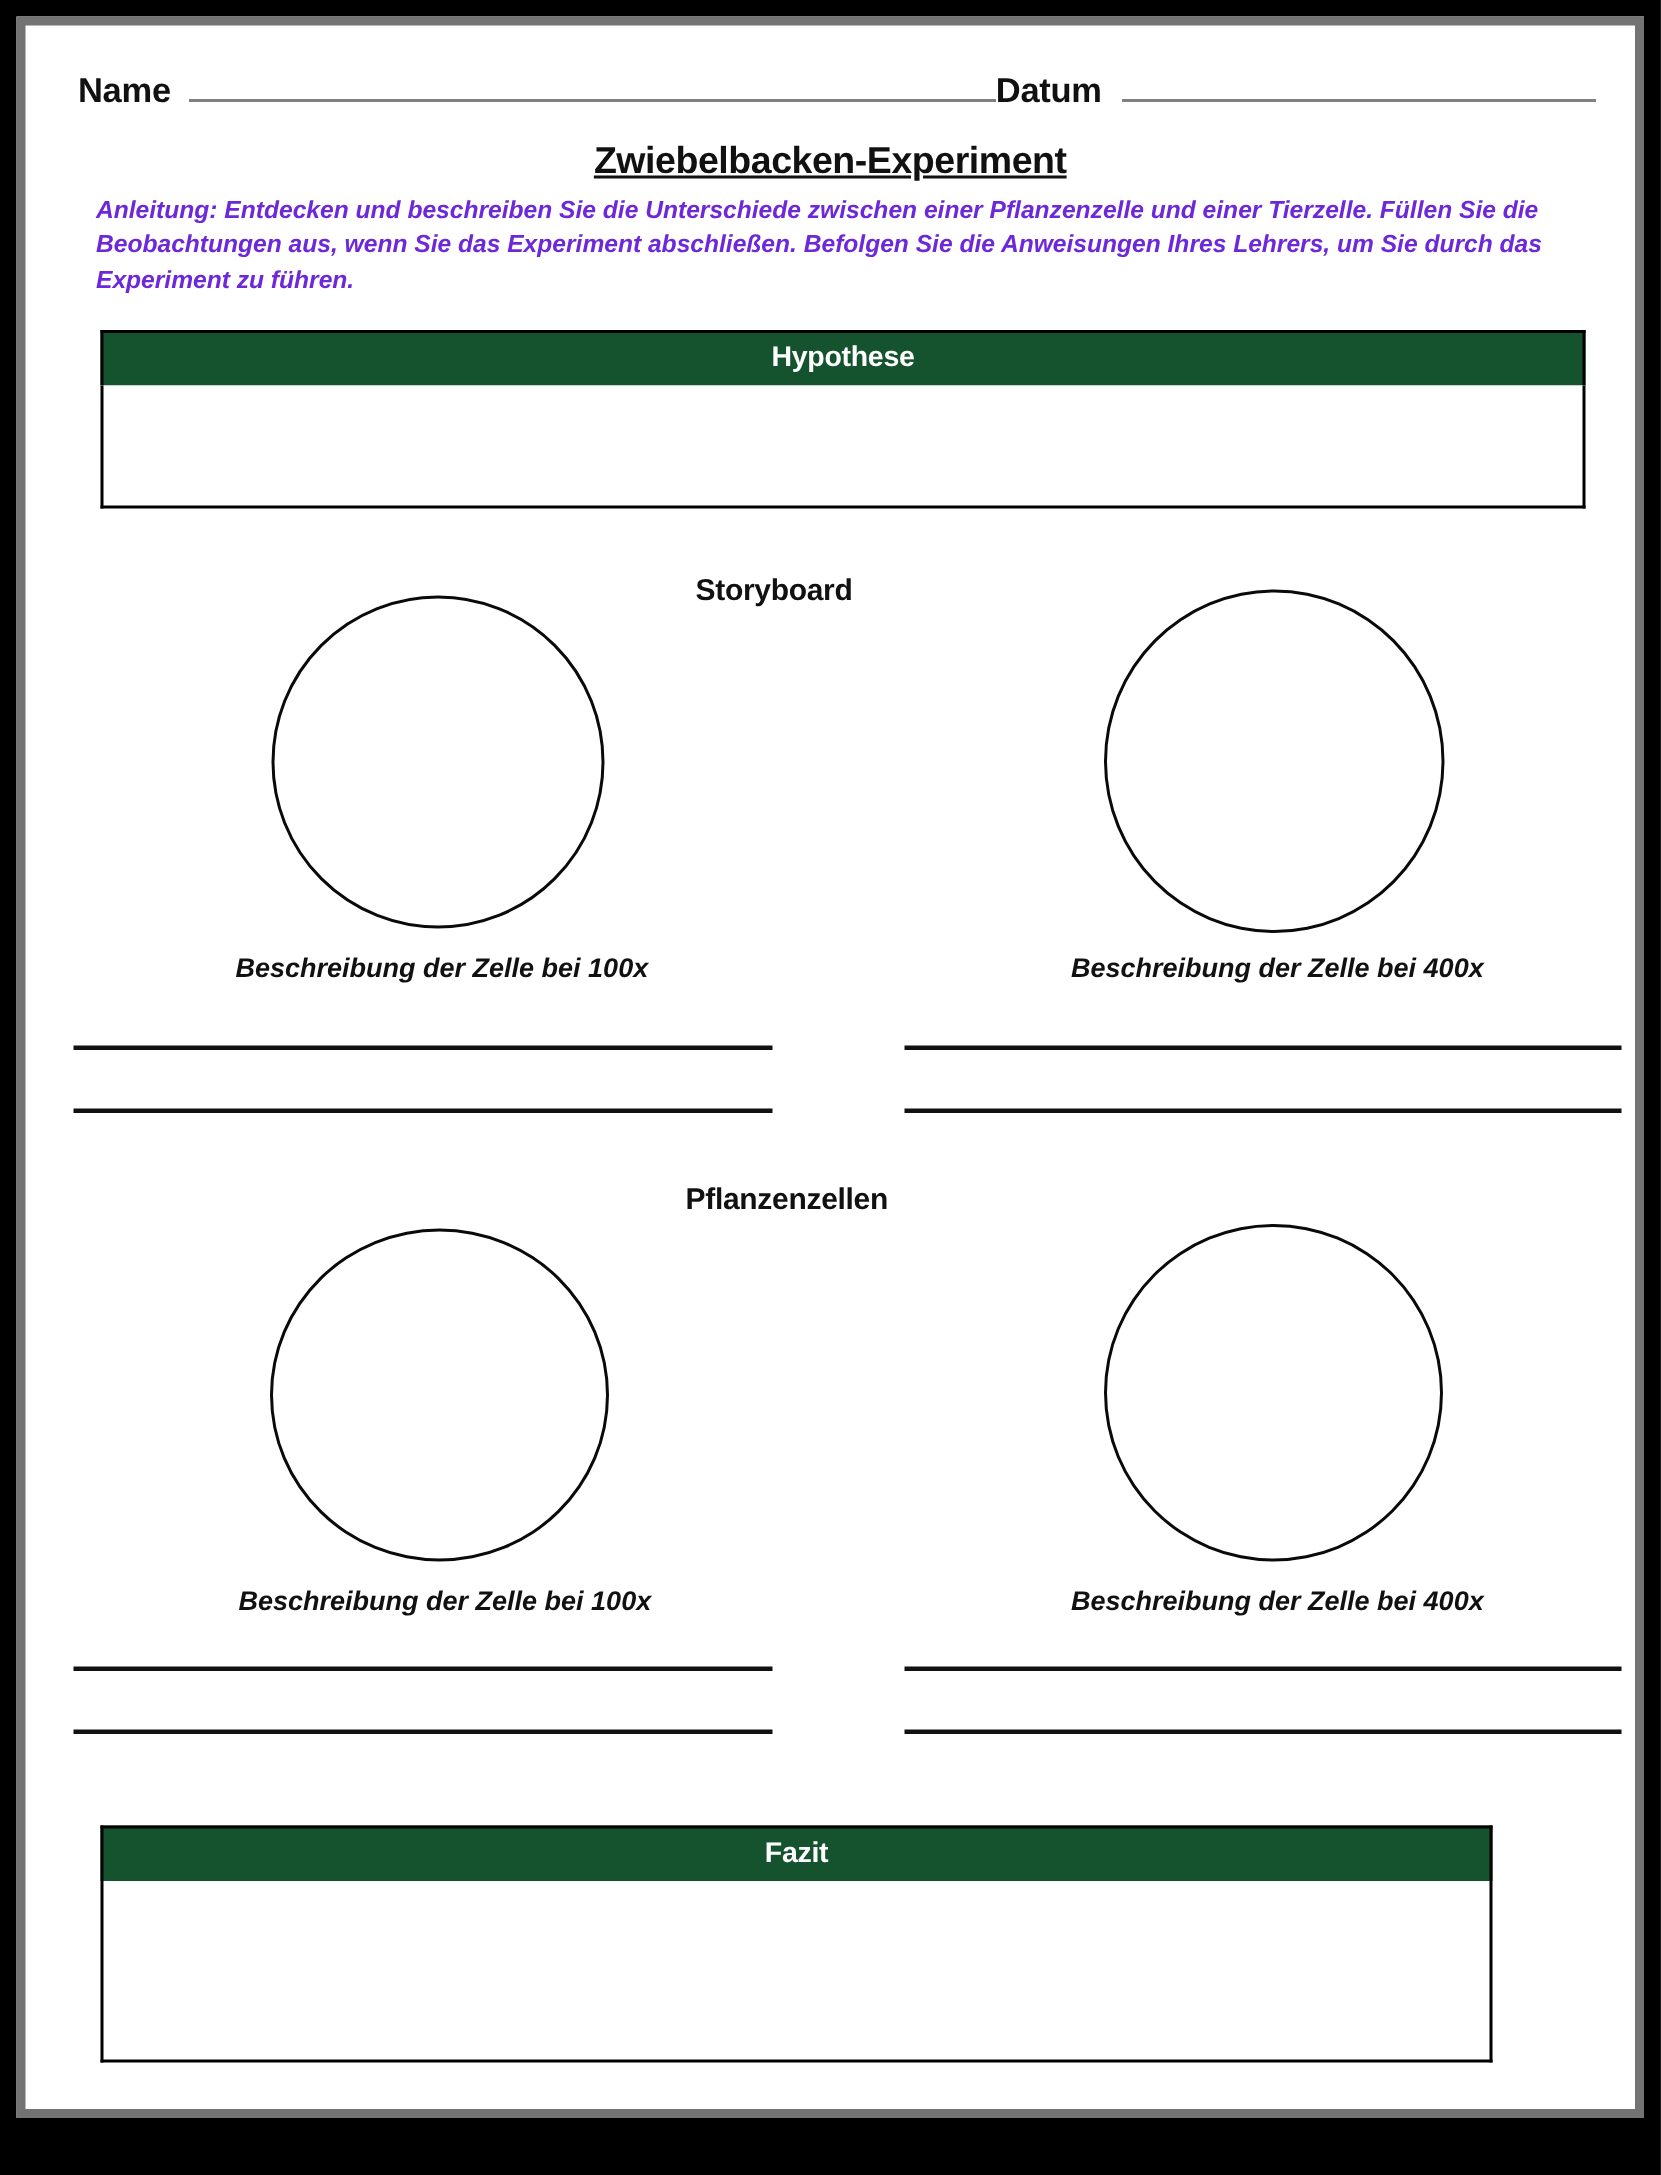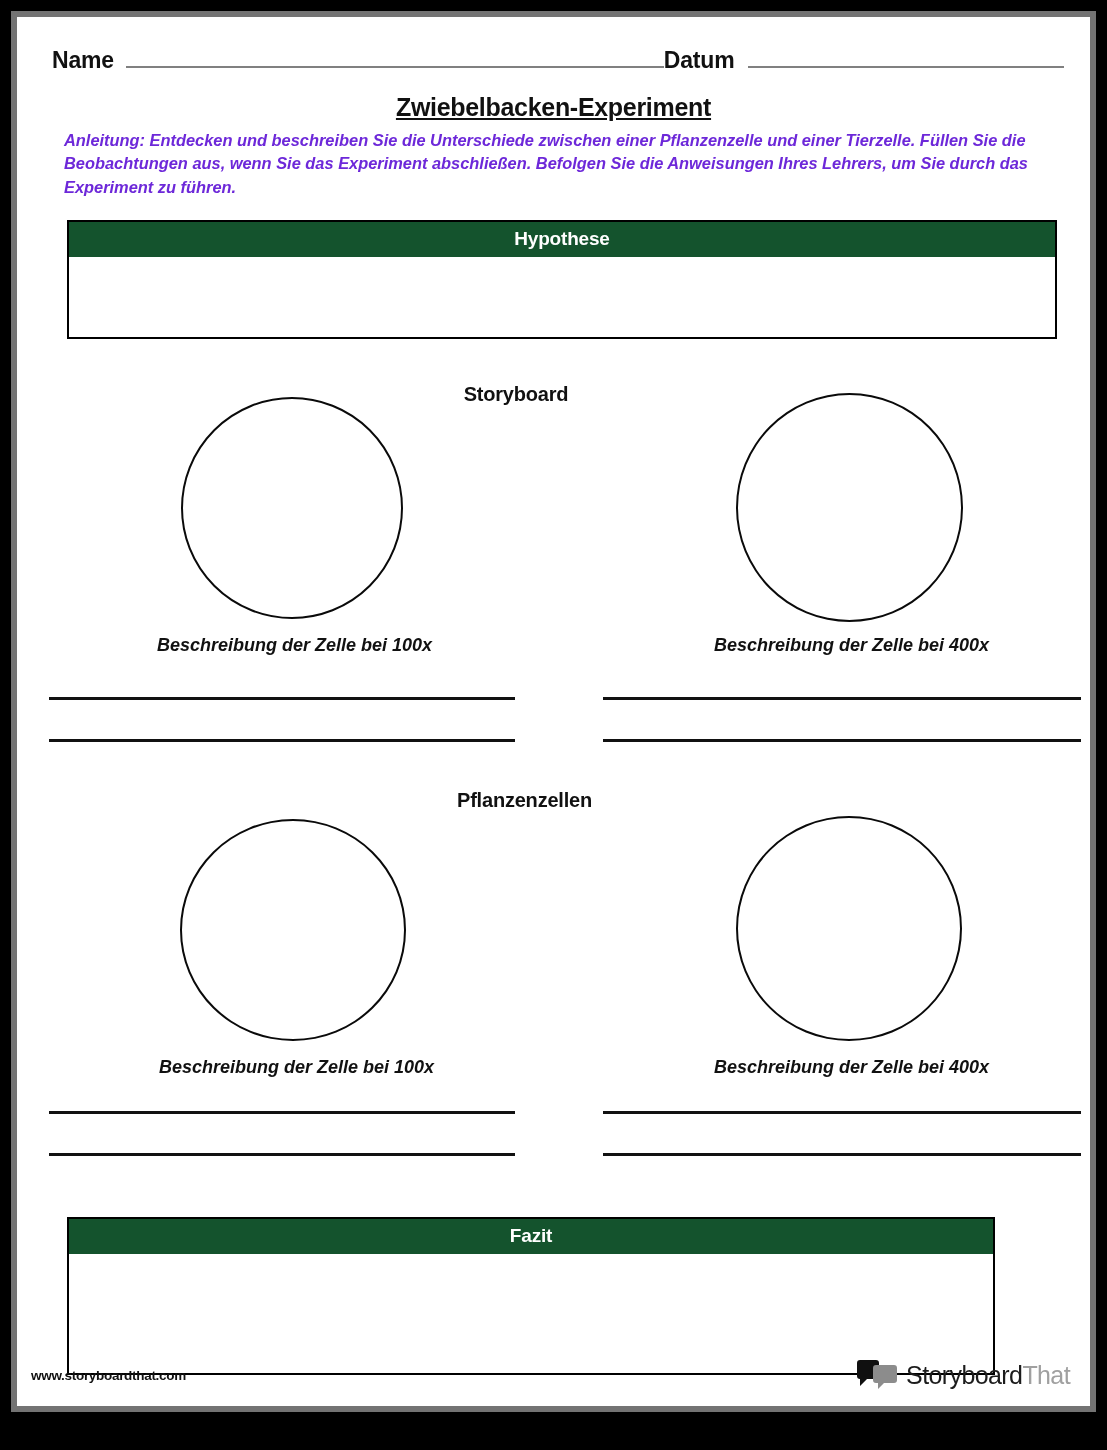--- a/index.html
+++ b/index.html
@@ -245,25 +245,15 @@
     <div class="write-line wl-left  wl-r3"></div>
     <div class="write-line wl-left  wl-r4"></div>
     <div class="write-line wl-right wl-r3"></div>
     <div class="write-line wl-right wl-r4"></div>
 
     <div class="boxsec" id="conclusion-section">
       <div class="bar">Fazit</div>
       <div class="body"></div>
     </div>
 
-    <div class="footer">
-      <div class="site-url">www.storyboardthat.com</div>
-      <div class="logo">
-        <svg class="logo-bubbles" viewBox="0 0 42 30">
-          <path d="M1 3 a3 3 0 0 1 3 -3 h16 a3 3 0 0 1 3 3 v13 a3 3 0 0 1 -3 3 h-9 l-7 7 v-7 h-0 a3 3 0 0 1 -3 -3 z" fill="#101010"></path>
-          <path d="M17 8 a3 3 0 0 1 3 -3 h18 a3 3 0 0 1 3 3 v12 a3 3 0 0 1 -3 3 h-10 l-6 6 v-6 h-2 a3 3 0 0 1 -3 -3 z" fill="#8c8c8c"></path>
-        </svg>
-        <span class="logo-text"><span class="t1">Storyboard</span><span class="t2">That</span></span>
-      </div>
-    </div>
 
   </div>
 </div>
 
 </body></html>

